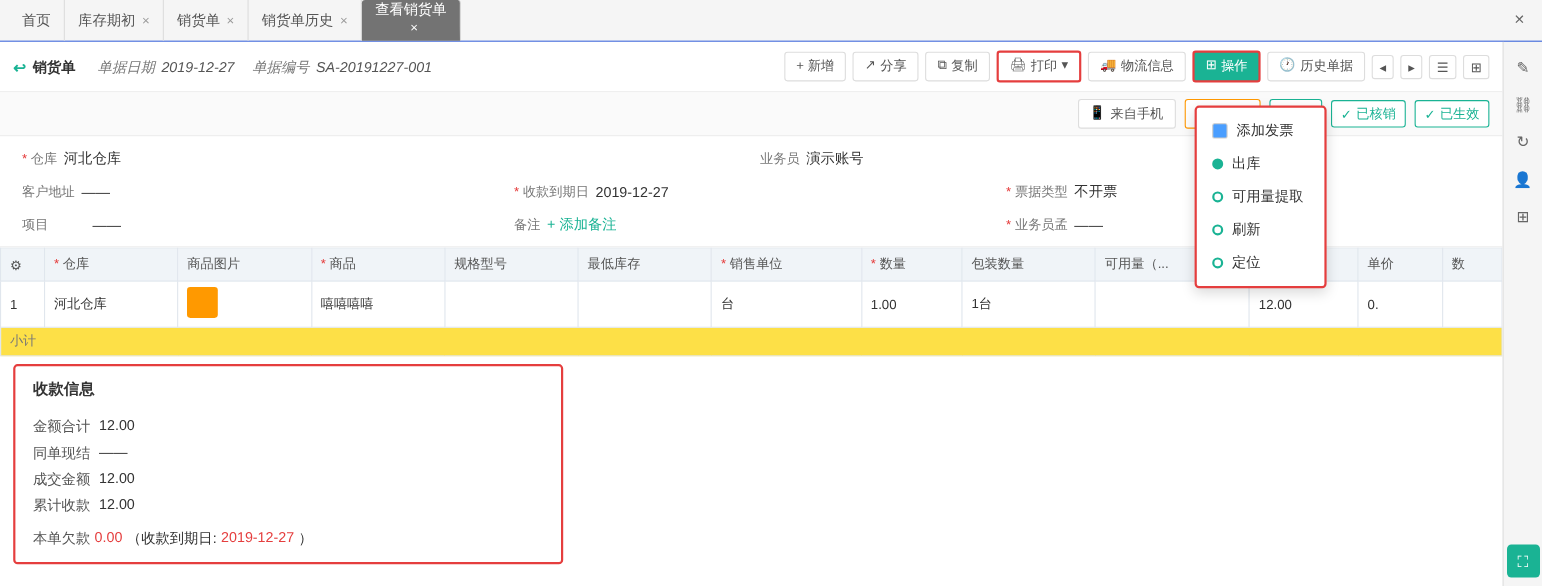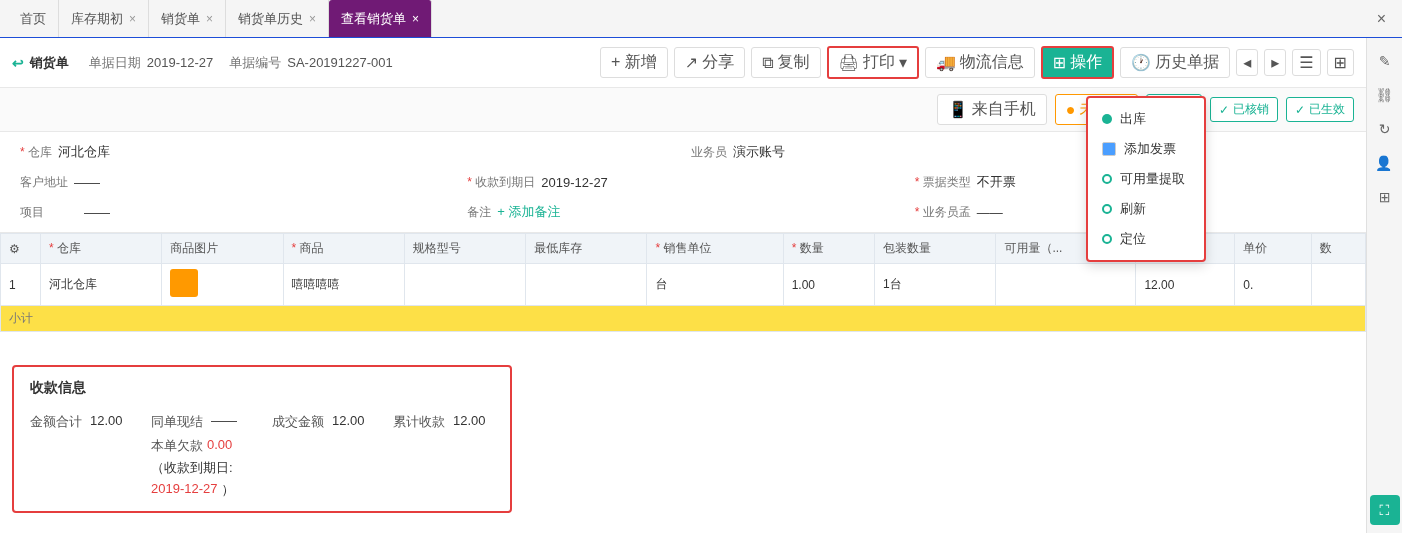--- a/index.html
+++ b/index.html
@@ -8,43 +8,43 @@
     
     .tab-bar {
       display: flex; align-items: center; background: #f5f5f5; border-bottom: 1px solid #1d4ed8;
       height: 38px; padding: 0 8px;
     }
     .tab-item {
       display: flex; align-items: center; padding: 0 12px; height: 100%; cursor: pointer;
       font-size: 13px; color: #555; border-right: 1px solid #ddd; white-space: nowrap;
     }
     .tab-item.active {
-      background: #701a75; color: #fff; border-radius: 3px 3px 0 0;
+      background: #737373; color: #fff; border-radius: 3px 3px 0 0; flex-direction: column;
     }
     .tab-item .close-icon { margin-left: 6px; color: #999; cursor: pointer; font-size: 12px; }
     .tab-item.active .close-icon { color: #fff; }
     .tab-bar-close { margin-left: auto; color: #666; cursor: pointer; font-size: 16px; padding: 0 8px; }
 
     
     .main-content { background: #fff; height: calc(533px - 38px); overflow: hidden; position: relative; }
 
     
     .doc-header {
       display: flex; align-items: center; padding: 8px 12px; border-bottom: 1px solid #e8e8e8;
       background: #fff;
     }
     .doc-title { display: flex; align-items: center; font-weight: bold; color: #333; margin-right: 20px; }
     .doc-title-icon { color: #1ab394; margin-right: 6px; font-size: 14px; }
     .doc-meta { display: flex; align-items: center; gap: 16px; flex: 1; }
-    .doc-meta-item { display: flex; align-items: center; gap: 6px; font-size: 13px; color: #555; }
+    .doc-meta-item { display: flex; align-items: center; gap: 6px; font-size: 13px; color: #555; font-style: italic; }
     .doc-meta-label { color: #777; }
 
     .btn {
-      display: inline-flex; align-items: center; gap: 4px; padding: 4px 10px;
-      border: 1px solid #ddd; border-radius: 3px; cursor: pointer; font-size: 16px;
+      display: inline-flex; gap: 4px; padding: 4px 10px;
+      border: 1px solid #ddd; border-radius: 3px; cursor: pointer; font-size: 12px;
       background: #fff; color: #555; white-space: nowrap;
     }
     .btn-green { background: #1ab394; color: #fff; border-color: #1ab394; }
 
     
     .toolbar2 {
       display: flex; align-items: center; gap: 8px; padding: 6px 12px; border-bottom: 1px solid #e8e8e8;
       background: #fafafa;
     }
 
@@ -77,21 +77,21 @@
     tbody tr.subtotal { background: #fde047; }
     .product-img { width: 28px; height: 28px; background: #f90; border-radius: 3px; display: inline-block; }
 
     
     .payment-box {
       position: absolute; bottom: 20px; left: 12px; width: 500px;
       border: 2px solid #e53e3e; border-radius: 4px; background: #fff; padding: 12px 16px;
       font-size: 13px;
     }
     .payment-title { font-weight: bold; margin-bottom: 10px; font-size: 14px; }
-    .payment-grid { display: grid; grid-template-columns: 1fr 1fr 1fr 1fr; gap: 6px 20px; margin-top: 16px; }
+    .payment-grid { display: grid; grid-template-columns: 1fr; gap: 6px 20px; margin-top: 16px; }
     .payment-row { display: flex; gap: 8px; }
     .payment-label { color: #555; }
     .payment-value { color: #333; }
     .payment-value.red { color: #e53e3e; }
 
     
     .dropdown-menu {
       position: absolute; top: 92px; right: 160px; z-index: 100;
       background: #fff; border: 2px solid #e53e3e; border-radius: 4px;
       box-shadow: 0 4px 12px rgba(0,0,0,0.15); min-width: 120px; padding: 6px 0;
@@ -351,26 +351,26 @@
           <span class="payment-value red">2019-12-27</span>
           <span class="payment-value">）</span>
         </div>
       </div>
     </div>
 
   </div>
 
   <div class="dropdown-menu" style="top:96px; right:196px;">
     <div class="dropdown-item">
+      <span class="checkbox-icon"></span>
+      <span>添加发票</span>
+    </div>
+    <div class="dropdown-item">
       <span class="dot dot-blue"></span>
       <span>出库</span>
-    </div>
-    <div class="dropdown-item">
-      <span class="checkbox-icon"></span>
-      <span>添加发票</span>
     </div>
     <div class="dropdown-item">
       <span style="width:10px;height:10px;border-radius:50%;border:2px solid #1ab394;display:inline-block;"></span>
       <span>可用量提取</span>
     </div>
     <div class="dropdown-item">
       <span style="width:10px;height:10px;border-radius:50%;border:2px solid #1ab394;display:inline-block;"></span>
       <span>刷新</span>
     </div>
     <div class="dropdown-item">

